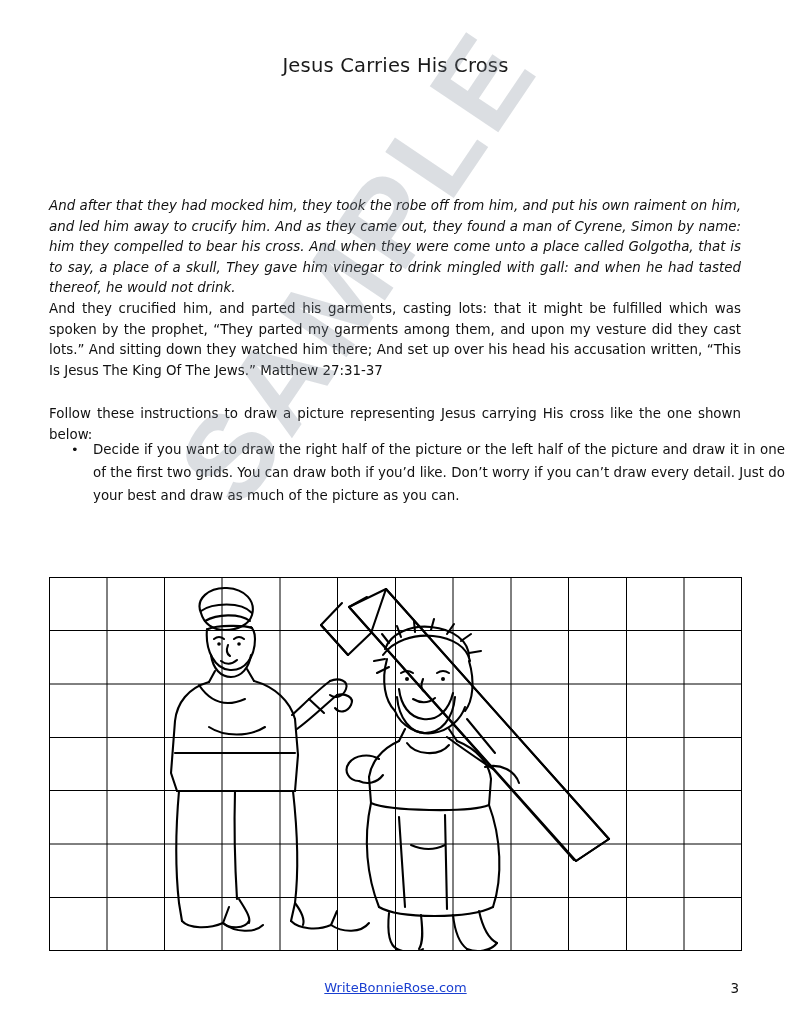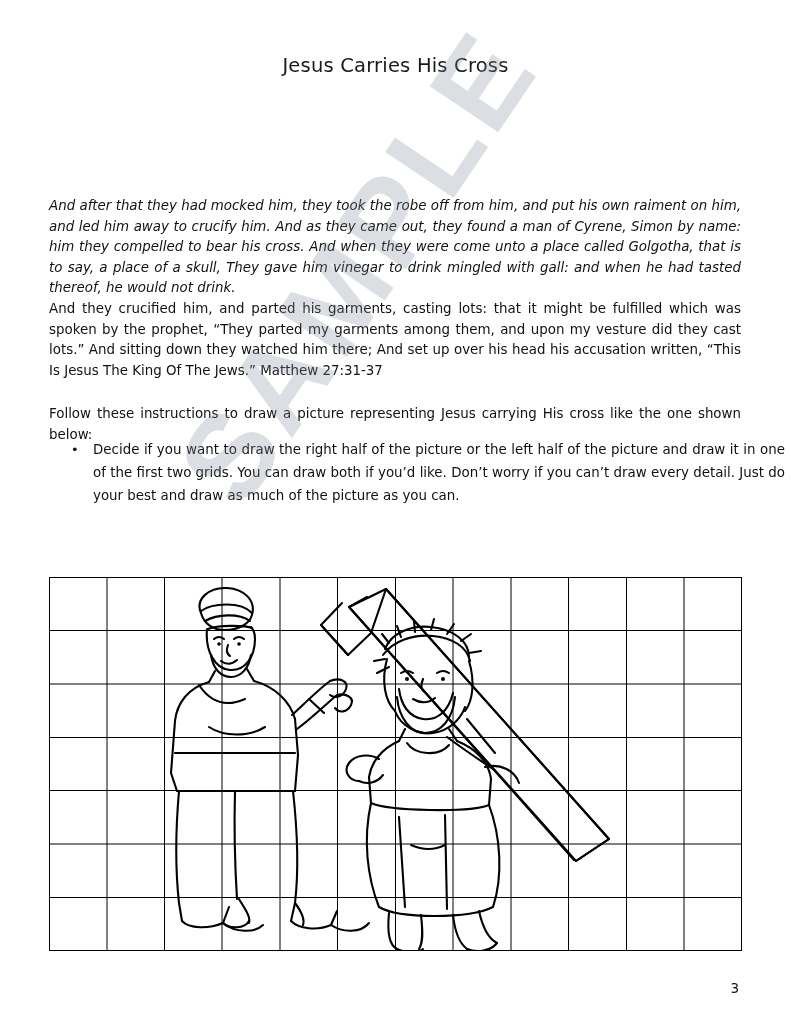--- a/index.html
+++ b/index.html
@@ -278,15 +278,16 @@
 
         <path d="M348 372 C356 376 368 376 374 372"></path>
         <path d="M418 372 C428 376 442 374 448 366"></path>
 
         <path d="M418 142 L446 176"></path>
         <path d="M398 160 C414 172 432 184 444 192"></path>
       </g>
     </svg>
   </div>
 
+  <a class="footer-link" href="#">WriteBonnieRose.com</a>
   <div class="page-number">3</div>
 
 </div>
 
 </body></html>

